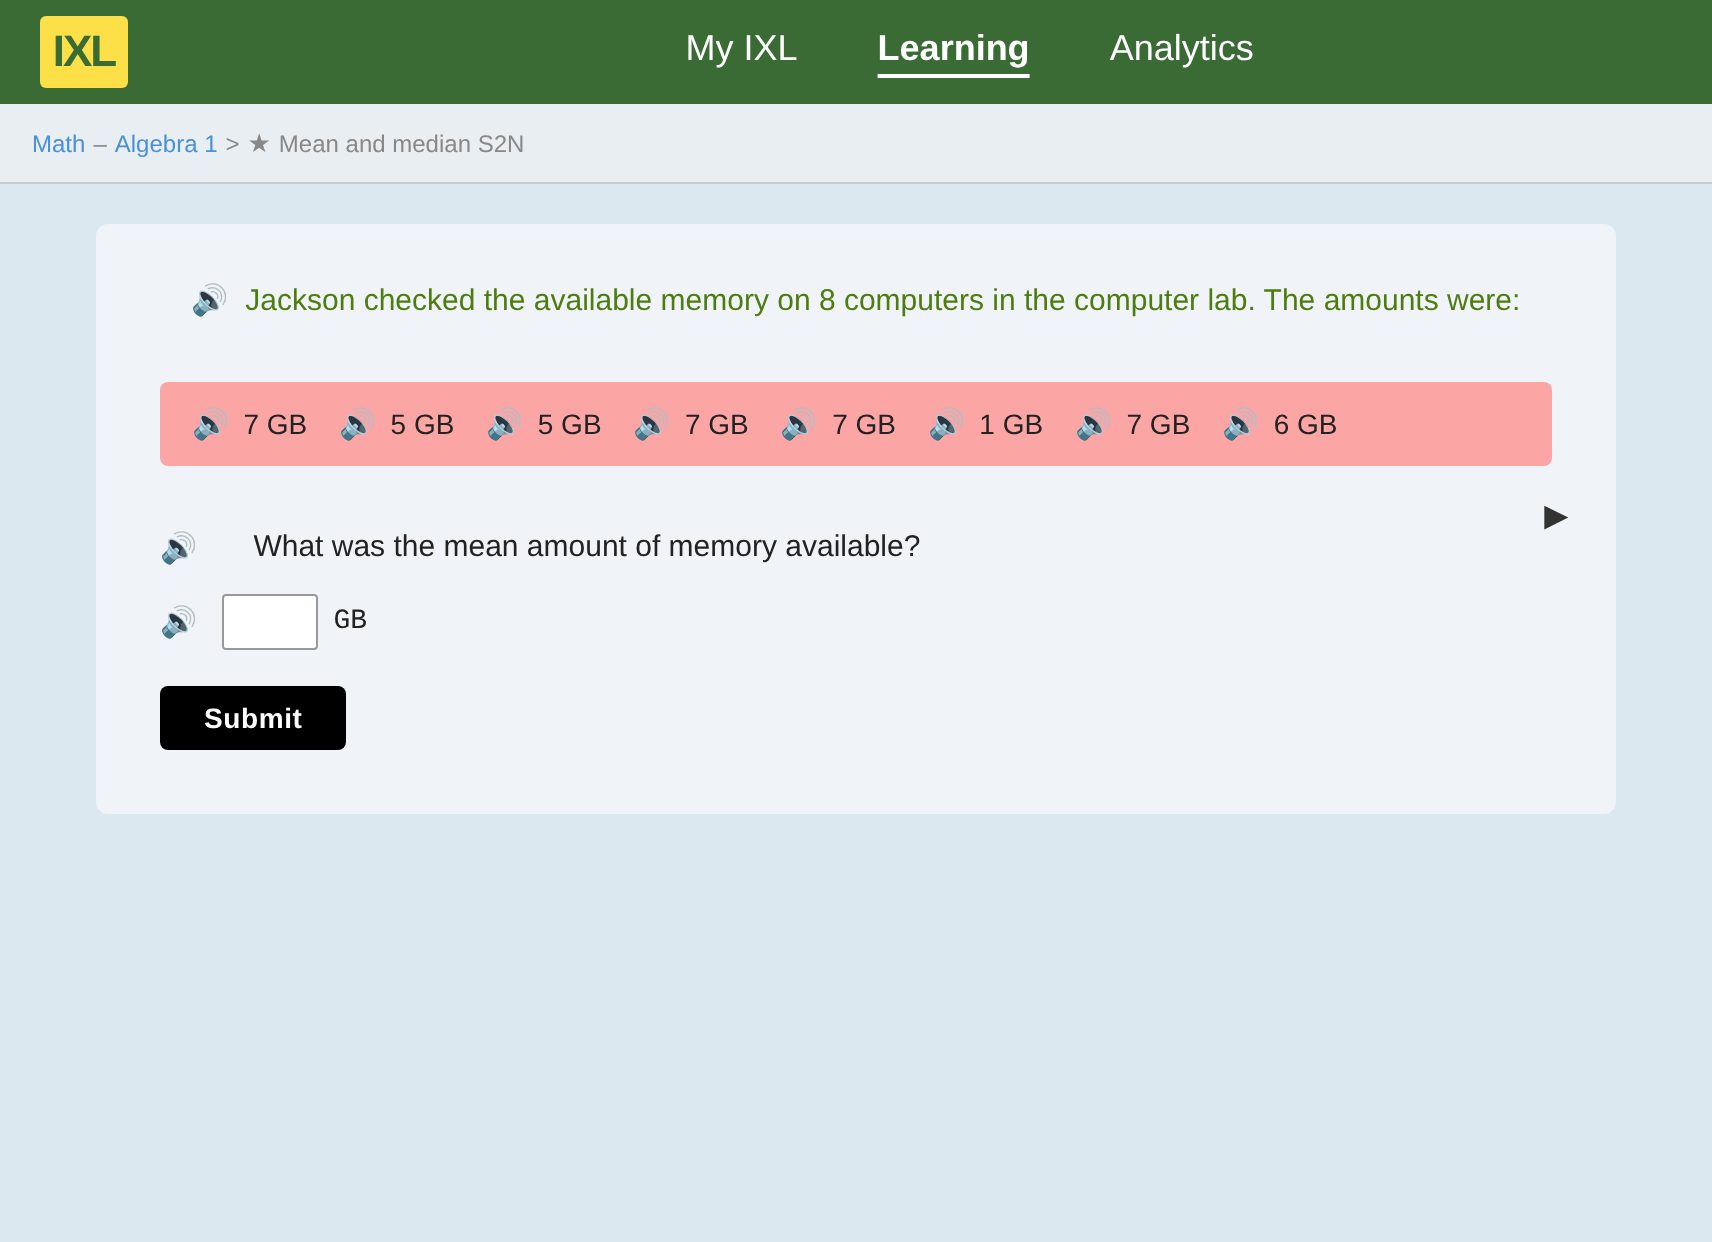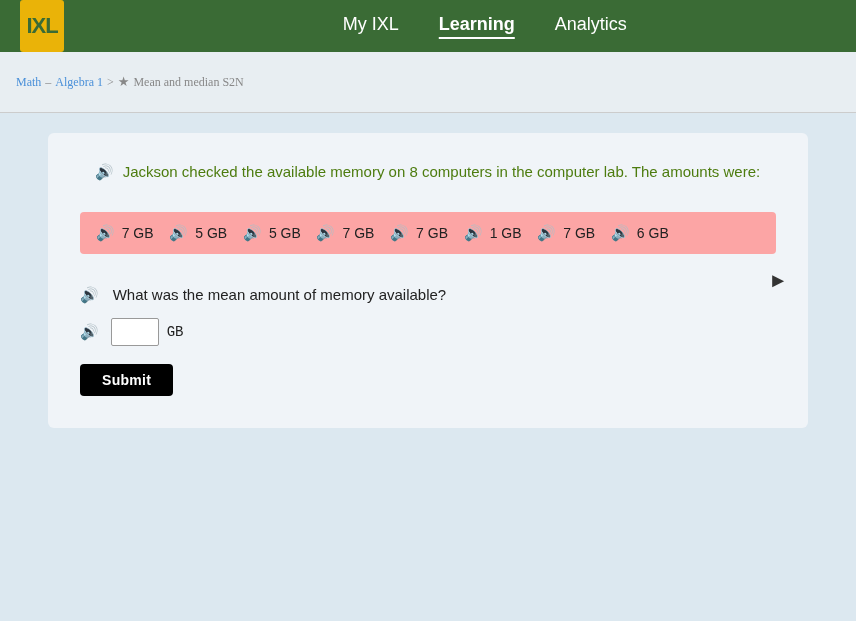--- a/index.html
+++ b/index.html
@@ -15,26 +15,26 @@
     .navbar {
       background: #3a6b35;
       height: 52px;
       display: flex;
       align-items: center;
       padding: 0 20px;
       gap: 40px;
       position: relative;
     }
     .navbar-logo {
-      background: #eab308;
+      background: #fde047;
       color: #3a6b35;
       font-weight: 900;
       font-size: 22px;
       width: 44px;
-      height: 52px;
+      height: 36px;
       display: flex;
       align-items: center;
       justify-content: center;
       border-radius: 3px;
       letter-spacing: -1px;
     }
     .navbar-links {
       display: flex;
       gap: 40px;
       margin-left: auto;
@@ -51,28 +51,27 @@
       padding-bottom: 2px;
     }
     .nav-link.active {
       border-bottom: 2px solid white;
       font-weight: 600;
     }
 
     
     .breadcrumb-bar {
       background: #e8eef2;
-      padding: 22px 16px;
+      padding: 12px 16px;
       font-size: 12px;
       color: #555;
       display: flex;
       align-items: center;
       gap: 4px;
       border-bottom: 1px solid #ccc;
-      font-family: Liberation Serif, serif;
     }
     .breadcrumb-bar a {
       color: #4a90d9;
       text-decoration: none;
       font-size: 12px;
     }
     .breadcrumb-bar span {
       color: #888;
     }
     .star-icon {
@@ -140,21 +139,21 @@
       white-space: nowrap;
     }
 
     
     .sub-question {
       font-size: 15px;
       color: #222;
       margin-bottom: 14px;
       display: flex;
       align-items: center;
-      gap: 10px;
+      gap: 24px;
     }
 
     
     .answer-row {
       display: flex;
       align-items: center;
       gap: 8px;
       margin-bottom: 18px;
     }
     .answer-input {

